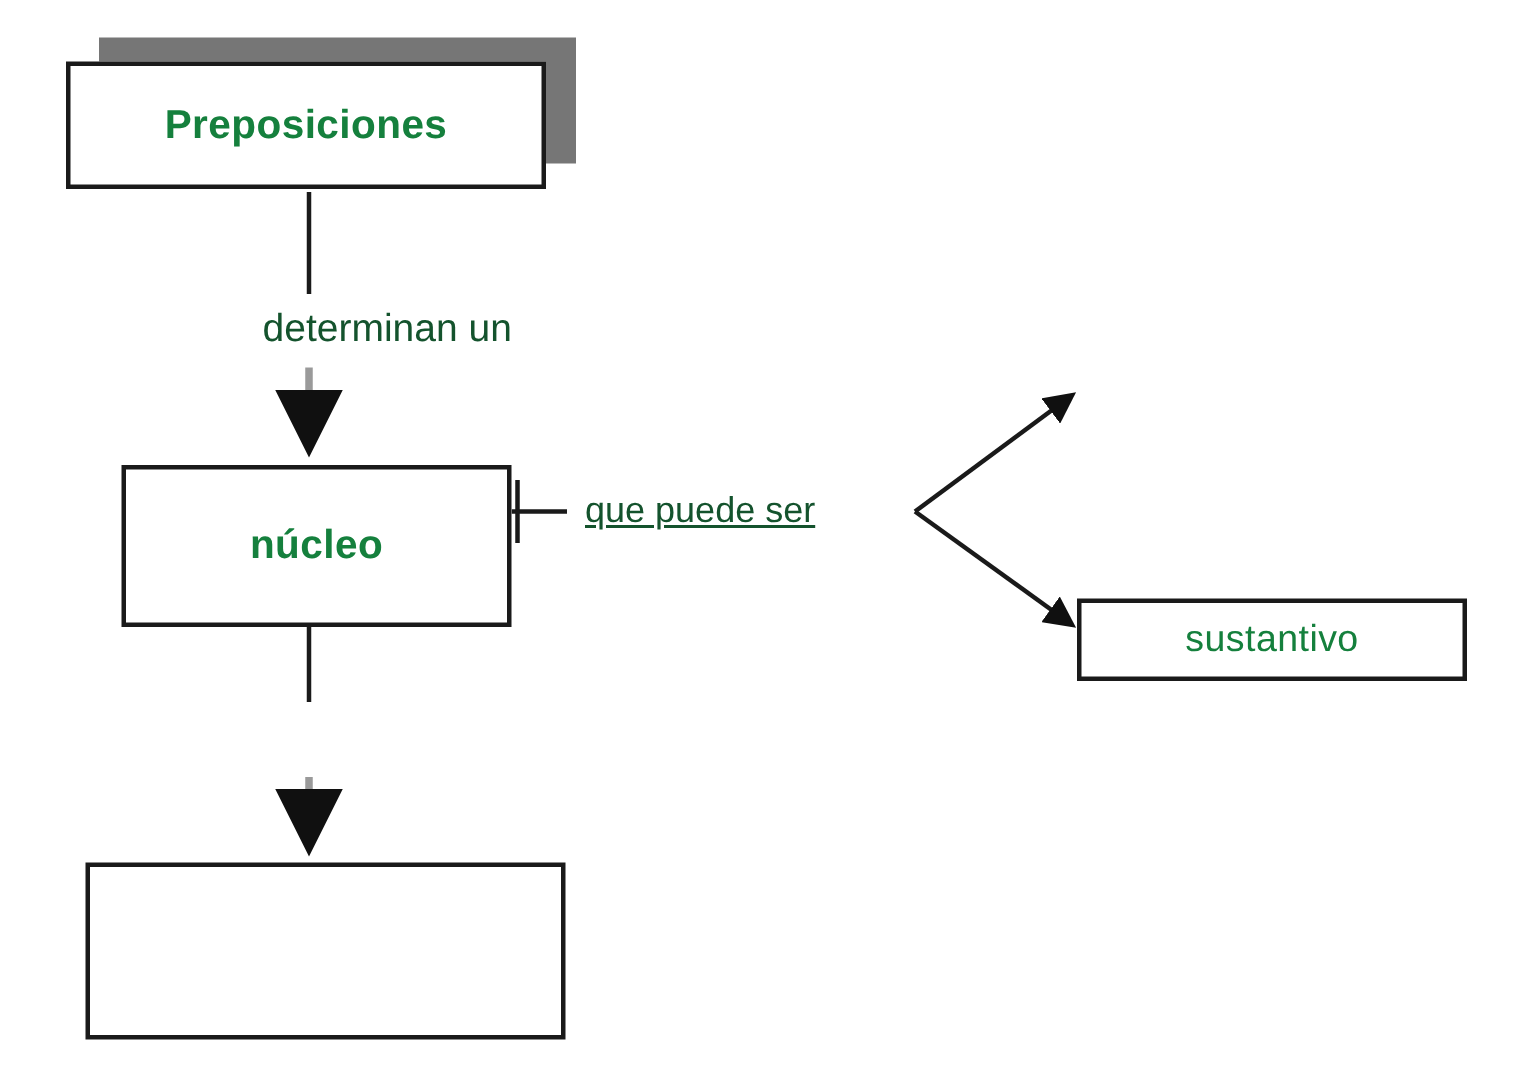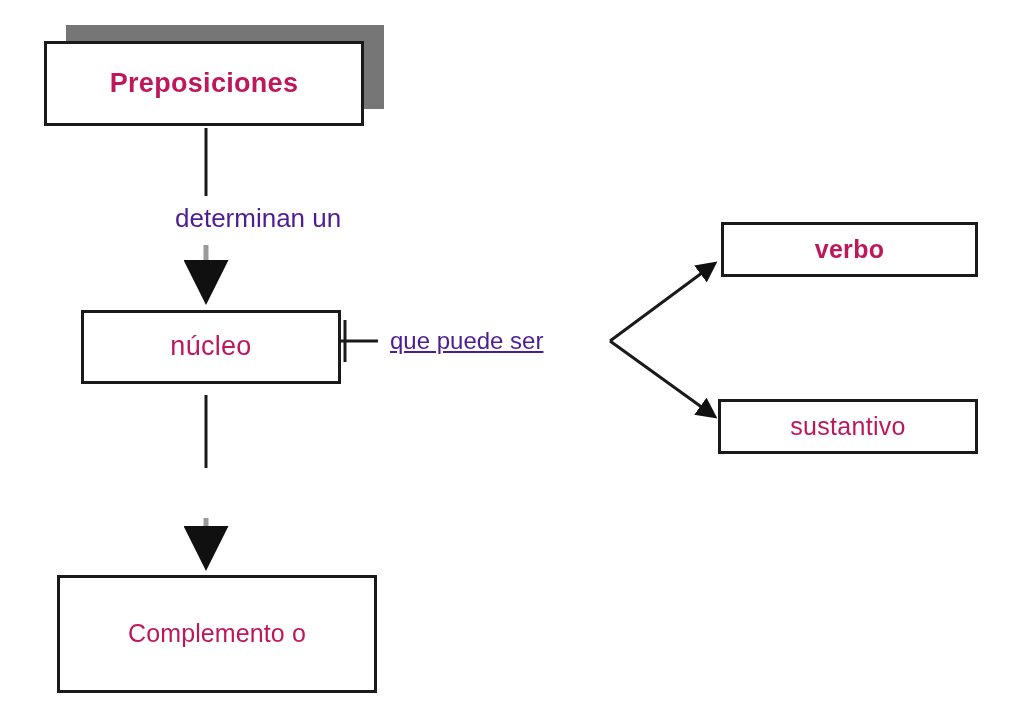--- a/index.html
+++ b/index.html
@@ -28,44 +28,44 @@
   }
   .node-box {
     position: absolute;
     box-sizing: border-box;
     background: #ffffff;
     border: 3px solid #1a1a1a;
     display: flex;
     align-items: center;
     justify-content: center;
     text-align: center;
-    color: #be185d;
+    color: #15803d;
     line-height: 1.18;
   }
   .box-shadow-rect {
     position: absolute;
     background: #767676;
   }
   .edge-label {
     position: absolute;
-    color: #4c1d95;
+    color: #14532d;
     white-space: nowrap;
     line-height: 1;
   }
 
   
   #shadow-preposiciones { left: 66px;  top: 25px;  width: 318px; height: 84px; }
 
   #box-preposiciones {
     left: 44px; top: 41px; width: 320px; height: 85px;
     font-size: 27px; font-weight: bold; letter-spacing: 0.3px;
   }
   #box-nucleo {
-    left: 81px; top: 310px; width: 260px; height: 74px;
-    font-size: 27px; font-weight: normal; letter-spacing: 0.3px;
+    left: 81px; top: 310px; width: 260px; height: 108px;
+    font-size: 27px; font-weight: bold; letter-spacing: 0.3px;
   }
   #box-complemento {
     left: 57px; top: 575px; width: 320px; height: 118px;
     font-size: 25px; font-weight: normal; letter-spacing: 0.1px;
   }
   #box-verbo {
     left: 721px; top: 222px; width: 257px; height: 55px;
     font-size: 25px; font-weight: bold; letter-spacing: 0.3px;
   }
   #box-sustantivo {
@@ -113,27 +113,24 @@
   <div class="node-box" id="box-preposiciones">
     <span>Preposiciones</span>
   </div>
 
   <div class="node-box" id="box-nucleo">
     <span>núcleo</span>
   </div>
 
   <div class="node-box" id="box-complemento">
     <span>
-      <span>Complemento o</span><br>
+      <br>
     </span>
   </div>
 
-  <div class="node-box" id="box-verbo">
-    <span>verbo</span>
-  </div>
 
   <div class="node-box" id="box-sustantivo">
     <span>sustantivo</span>
   </div>
 
   <div class="edge-label" id="label-determinan">determinan un</div>
 
   <div class="edge-label" id="label-que-puede">que puede ser</div>
 
 

